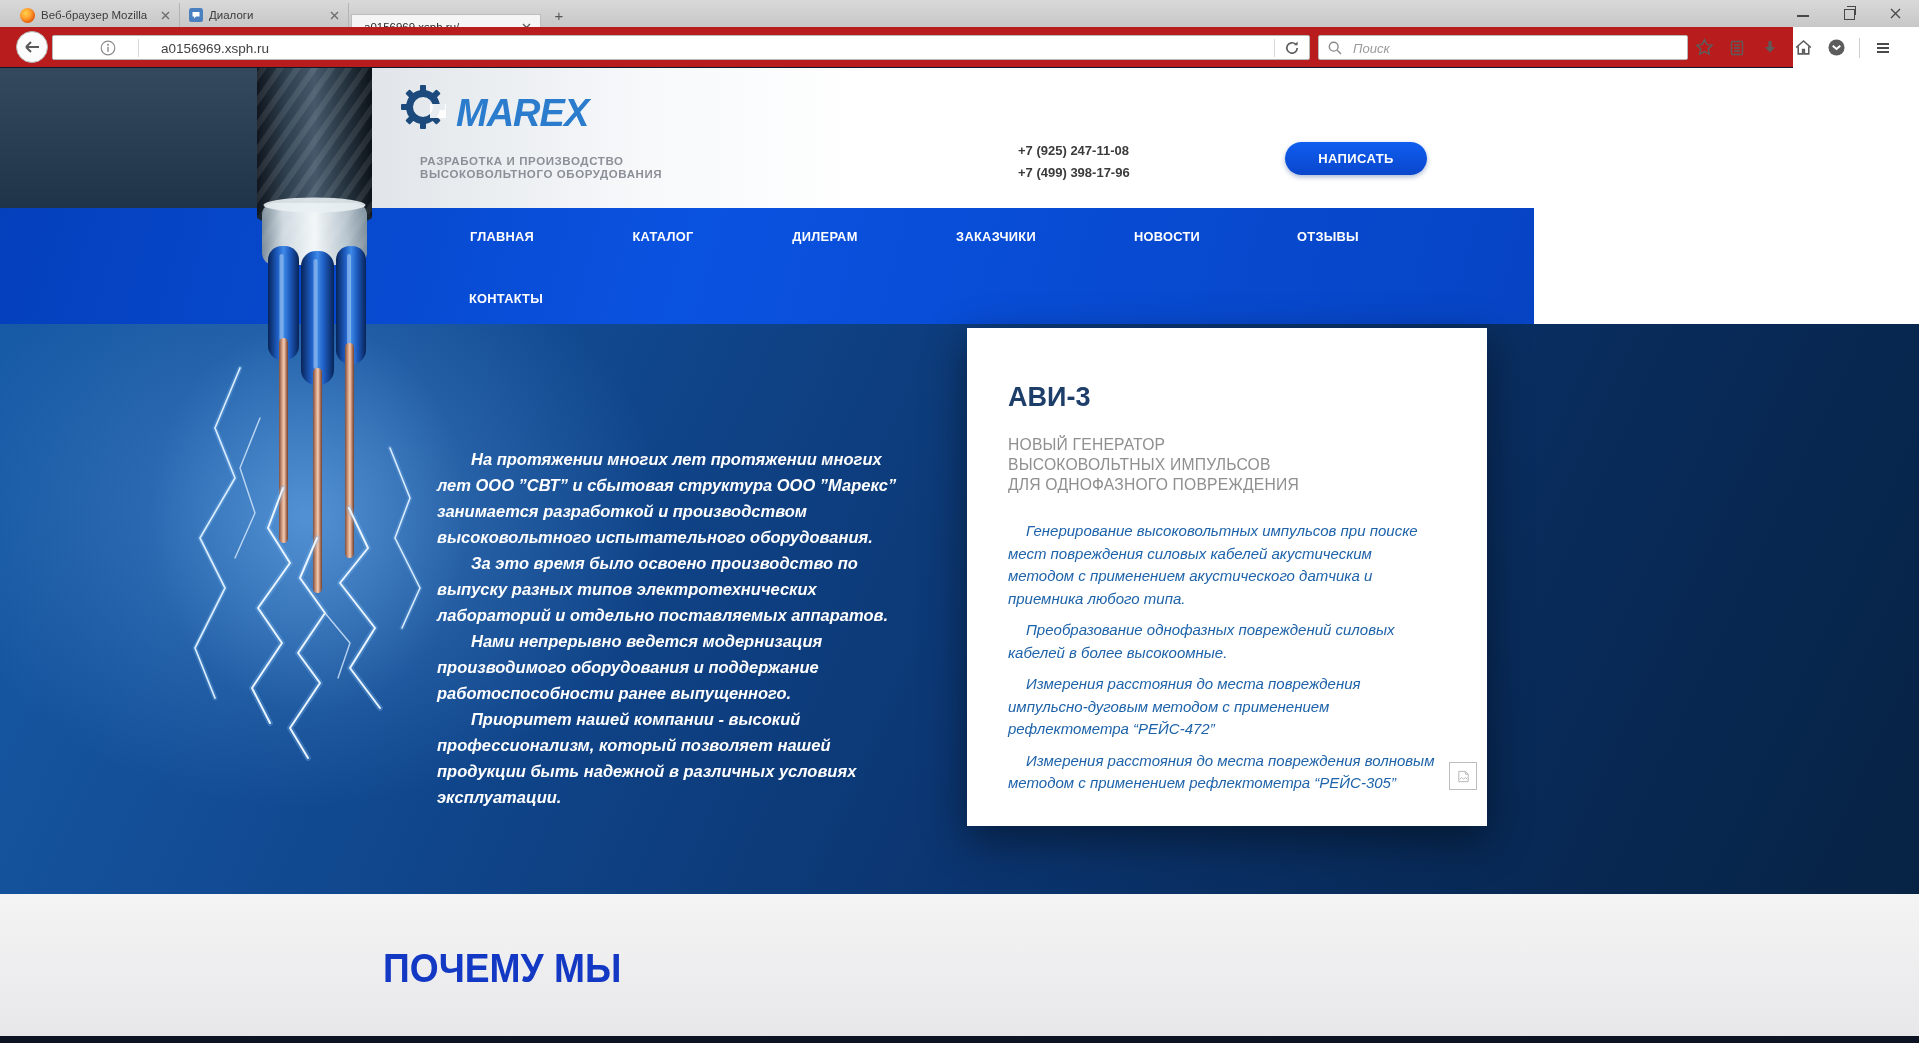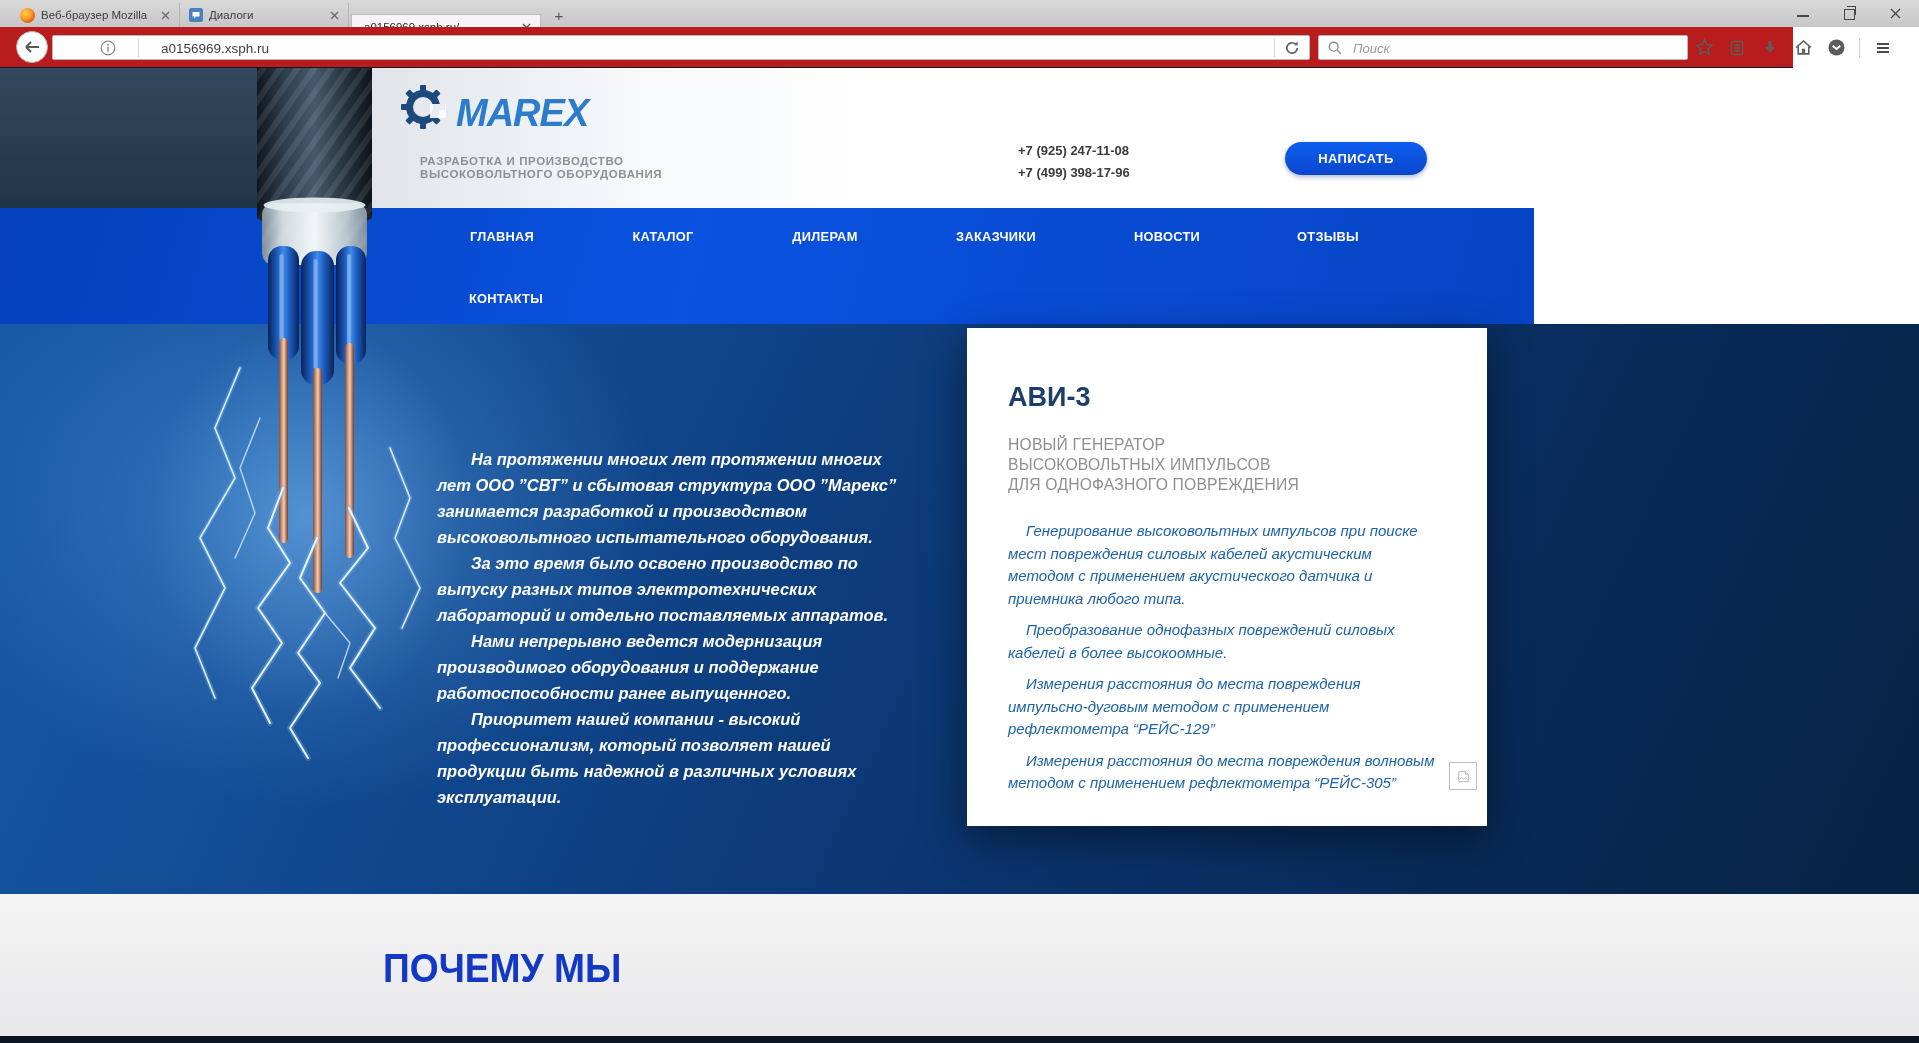--- a/index.html
+++ b/index.html
@@ -259,21 +259,21 @@
     <div class="card">
       <div class="card-title">АВИ-3</div>
       <div class="card-sub">
         <div>НОВЫЙ ГЕНЕРАТОР</div>
         <div>ВЫСОКОВОЛЬТНЫХ ИМПУЛЬСОВ</div>
         <div>ДЛЯ ОДНОФАЗНОГО ПОВРЕЖДЕНИЯ</div>
       </div>
       <div class="card-features">
         <p>Генерирование высоковольтных импульсов при поиске мест повреждения силовых кабелей акустическим методом с применением акустического датчика и приемника любого типа.</p>
         <p>Преобразование однофазных повреждений силовых кабелей в более высокоомные.</p>
-        <p>Измерения расстояния до места повреждения импульсно-дуговым методом с применением рефлектометра “РЕЙС-129”</p>
+        <p>Измерения расстояния до места повреждения импульсно-дуговым методом с применением рефлектометра “РЕЙС-472”</p>
         <p>Измерения расстояния до места повреждения волновым методом с применением рефлектометра “РЕЙС-305”</p>
       </div>
       <span class="broken-img">
         <svg width="15" height="15" viewBox="0 0 16 16">
           <path d="M3 2.5h7l3 3v8H3z" fill="none" stroke="#b4b4b4" stroke-width="1"></path>
           <path d="M10 2.5v3h3" fill="none" stroke="#b4b4b4" stroke-width="1"></path>
           <path d="M4 11l2-2 2 2 2-2 2 2" stroke="#b4b4b4" stroke-width="1" fill="none"></path>
         </svg>
       </span>
     </div>

